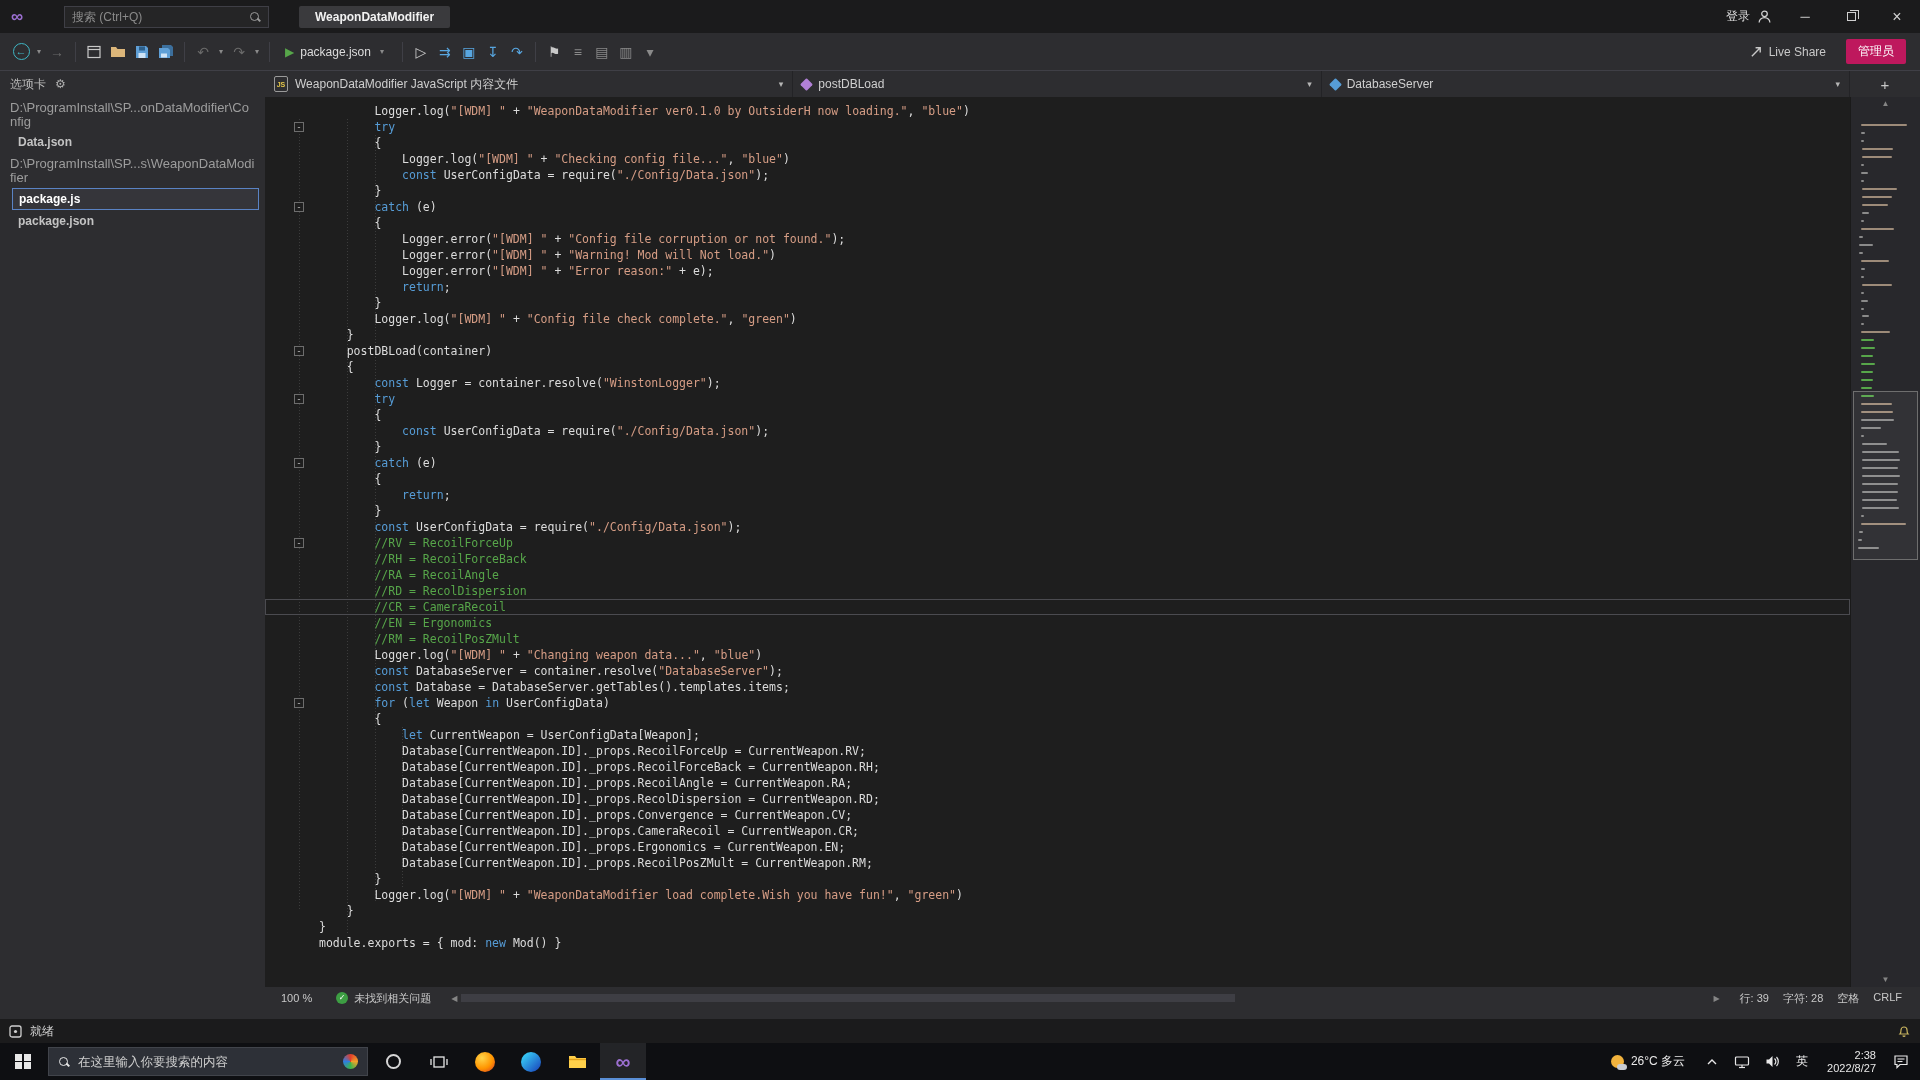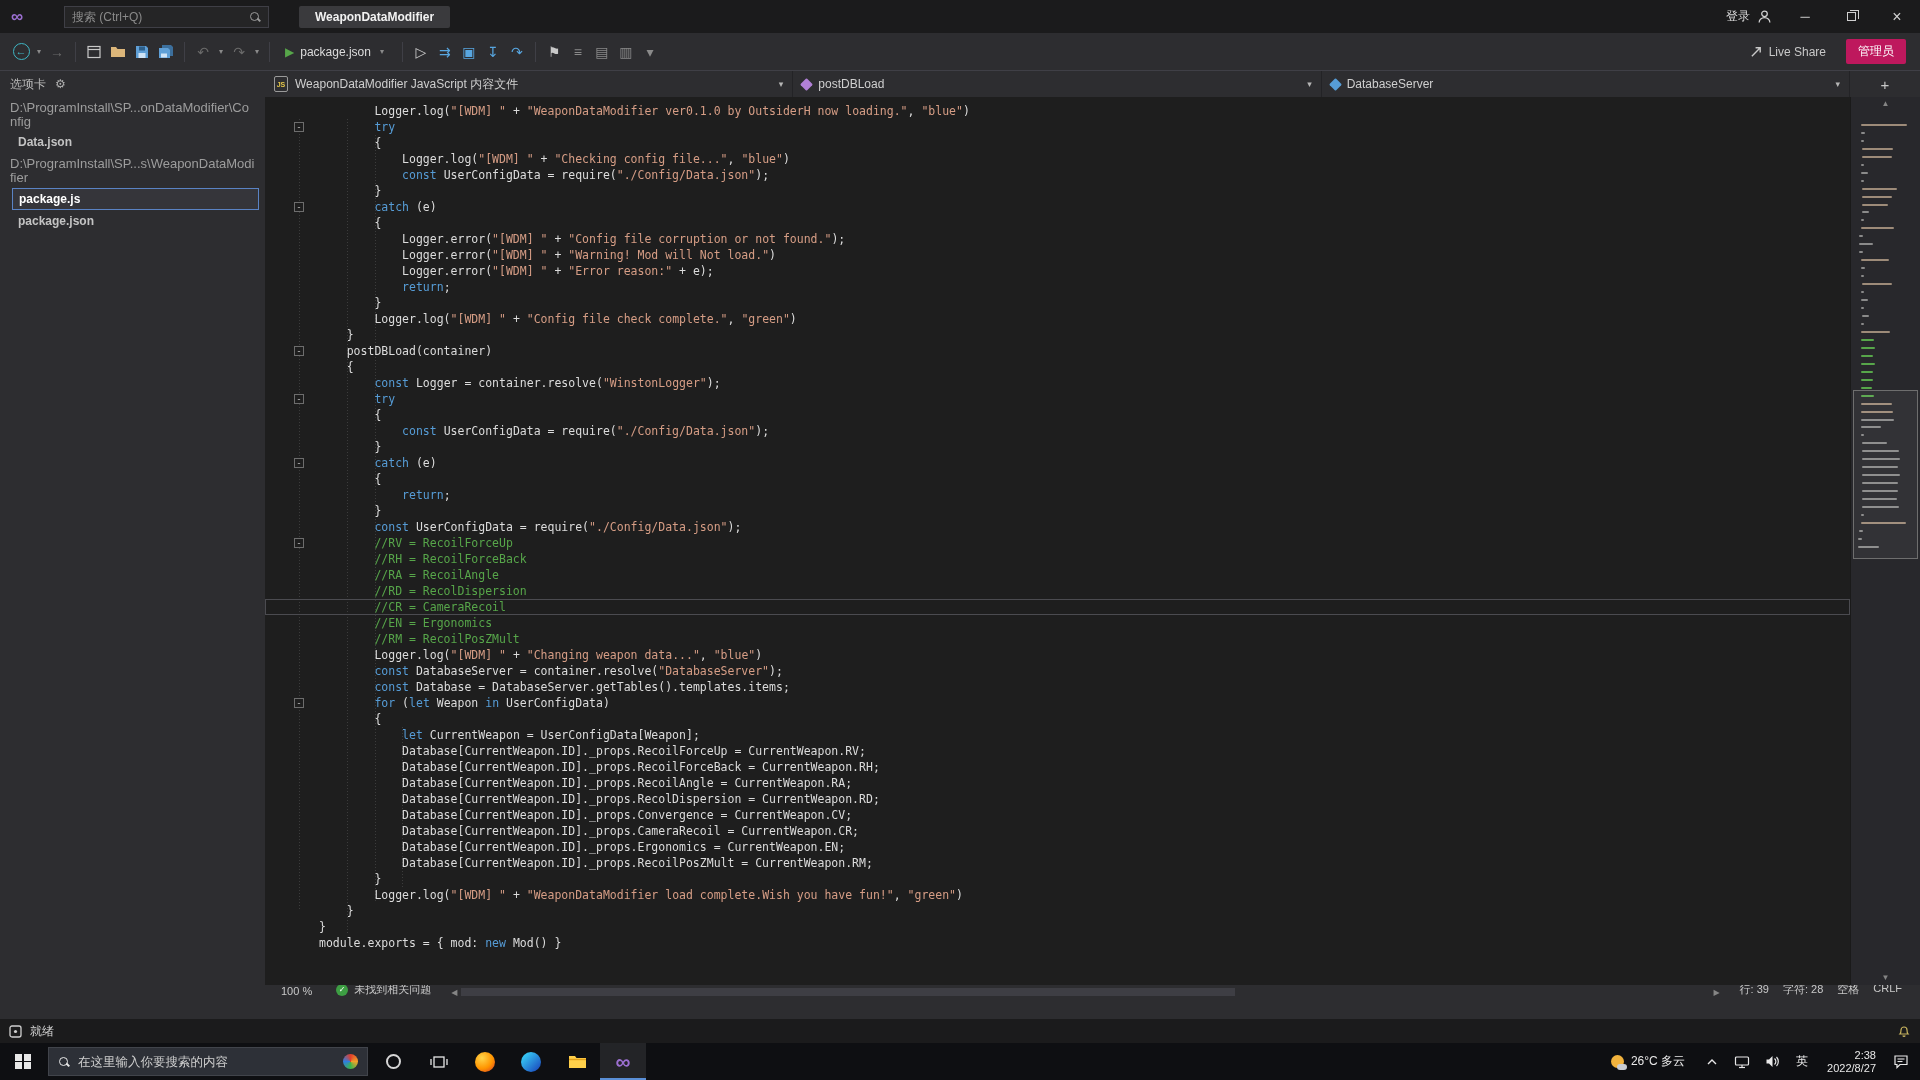--- a/index.html
+++ b/index.html
@@ -74,21 +74,21 @@
   .guide{position:absolute;width:1px;background-image:repeating-linear-gradient(to bottom,#3c3c3c 0 1px,transparent 1px 3px);}
 
   
   .map-scrollbar{position:absolute;top:0;right:0;bottom:0;width:70px;background:#28282c;border-left:1px solid #1a1a1a;}
   .map-arrow{position:absolute;left:0;right:0;height:14px;text-align:center;font-size:8px;color:#858585;line-height:14px;}
   .map-marks{position:absolute;top:14px;bottom:14px;left:7px;right:7px;}
   .map-mark{position:absolute;height:2px;border-radius:1px;}
   .map-viewport{position:absolute;left:2px;right:2px;top:33%;height:19%;border:1px solid #6e6e6e;background:rgba(255,255,255,0.05);}
 
   
-  .editor-status{height:22px;background:#2d2d30;display:flex;align-items:flex-end;font-size:11px;color:#c8c8c8;flex:0 0 auto;padding:12px 6px;}
+  .editor-status{height:22px;background:#2d2d30;display:flex;align-items:center;font-size:11px;color:#c8c8c8;flex:0 0 auto;padding:0 6px;}
   .zoom{padding:0 10px;}
   .problems{display:flex;align-items:center;gap:6px;margin-left:14px;white-space:nowrap;}
   .check-circle{width:12px;height:12px;border-radius:50%;background:#3d9e43;color:#fff;font-size:8px;line-height:12px;text-align:center;}
   .hscroll{flex:1;display:flex;align-items:center;margin:0 16px;min-width:0;}
   .hs-arrow{color:#858585;font-size:8px;width:14px;text-align:center;}
   .hs-track{flex:1;height:10px;position:relative;}
   .hs-thumb{position:absolute;left:0;top:1px;height:8px;width:62%;background:#3e3e44;}
   .cursor-info{display:flex;gap:14px;padding-right:12px;white-space:nowrap;}
 
   .spacer-strip{height:10px;background:#2d2d30;flex:0 0 auto;}

